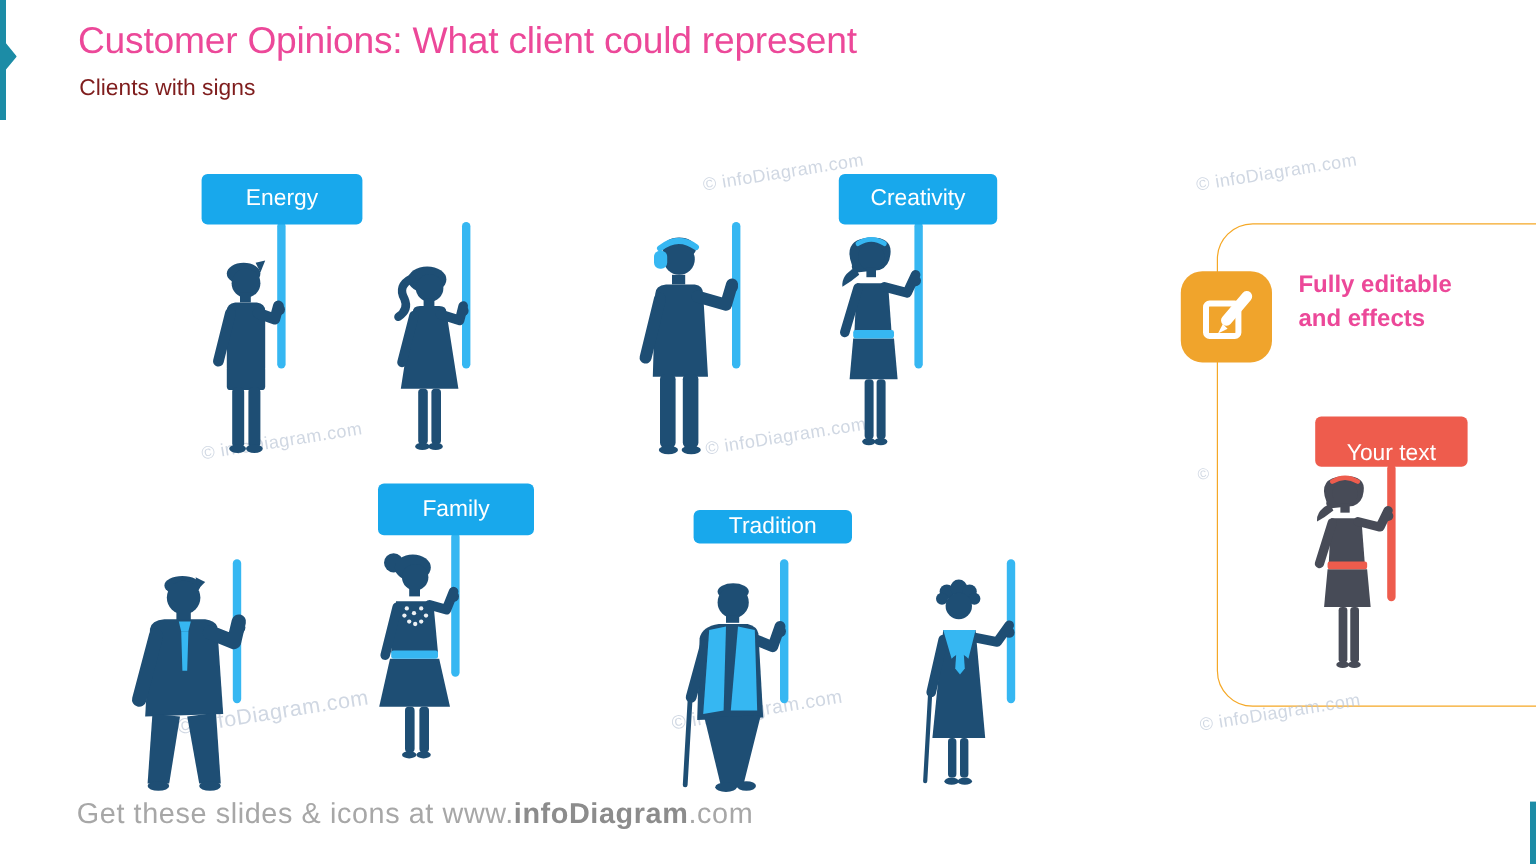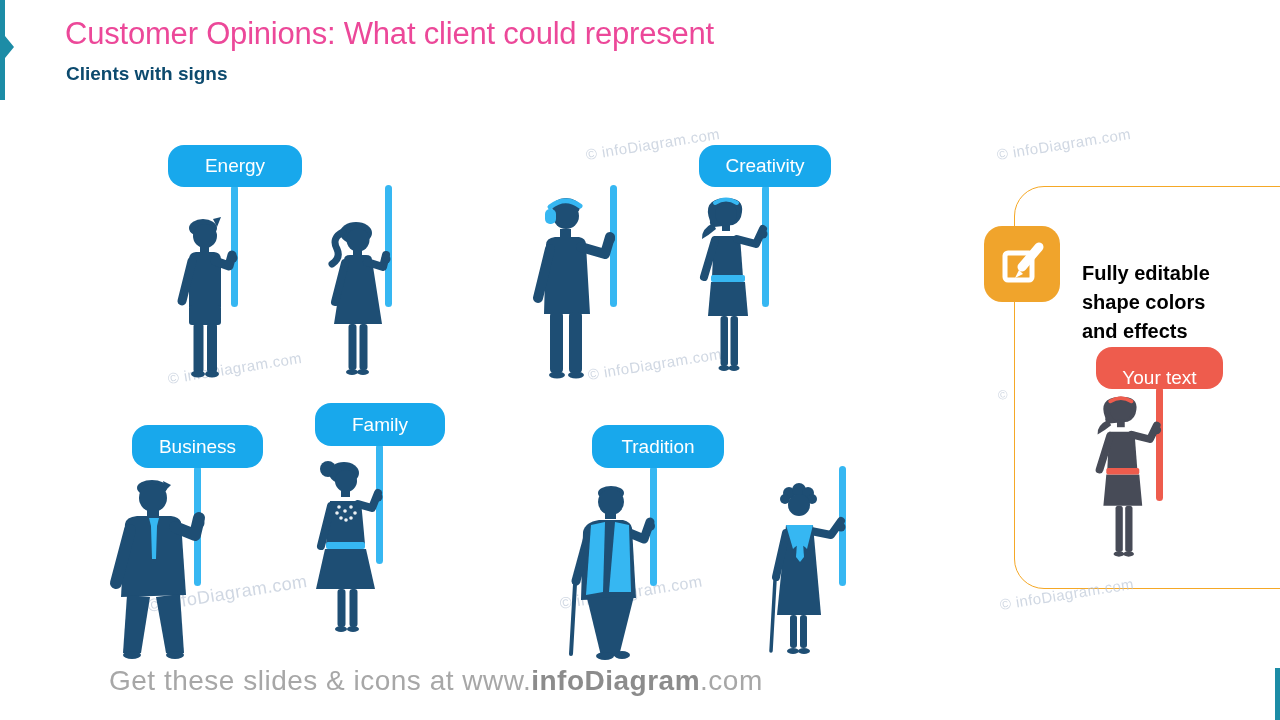--- a/index.html
+++ b/index.html
@@ -2,48 +2,48 @@
 <html><head>
 <meta charset="utf-8">
 <style>
   html,body{margin:0;padding:0;}
   body{
     width:1280px;height:720px;position:relative;overflow:hidden;background:#ffffff;
     font-family:"Liberation Sans", sans-serif;
   }
   
   .title{position:absolute;left:65px;top:16px;font-size:31px;font-weight:400;color:#ec4899;letter-spacing:-.2px;margin:0;}
-  .subtitle{position:absolute;left:66px;top:63px;font-size:19px;font-weight:700;color:#0c4a6e;margin:0;text-align:right;}
+  .subtitle{position:absolute;left:66px;top:63px;font-size:19px;font-weight:400;color:#7f1d1d;margin:0;text-align:right;}
   
   .teal-tl{position:absolute;left:0;top:0;}
   .teal-br{position:absolute;left:1275px;top:668px;width:5px;height:52px;background:#1C8CA6;}
   
   .wm{position:absolute;color:#B7C3D4;opacity:.65;font-size:15px;white-space:nowrap;
       transform:rotate(-9deg);transform-origin:left center;letter-spacing:.4px;z-index:1;}
   .wm.big{font-size:18px;}
   .wm.md{font-size:16px;}
   .wm.sym{font-size:13px;}
   
   .client{position:absolute;}
-  .sign{position:absolute;background:#18A8EC;border-radius:16px;display:flex;align-items:center;
+  .sign{position:absolute;background:#18A8EC;border-radius:5px;display:flex;align-items:center;
         justify-content:center;color:#fff;font-size:19px;z-index:3;}
   .sign.red{background:#EE5C4D;align-items:flex-end;}
   .pole{position:absolute;width:7px;background:#36B7F2;border-radius:3.5px;z-index:1;}
   .pole.red{background:#EE5C4D;}
   .figure{position:absolute;z-index:2;}
   .figure svg{display:block;overflow:visible;}
   
   .note-panel{position:absolute;left:1014px;top:186px;width:380px;height:401px;
               border:1.5px solid #F5A826;border-radius:30px;z-index:0;}
   .note-icon{position:absolute;left:984px;top:226px;width:76px;height:76px;background:#F0A42C;
              border-radius:18px;display:flex;align-items:center;justify-content:center;z-index:2;}
   .note-text{position:absolute;left:1082px;top:223px;width:175px;font-size:20px;font-weight:700;
-             color:#000000;line-height:29px;z-index:2;margin-top:36px;}
-  
-  .footer{position:absolute;left:64px;top:665px;font-size:28px;color:#A7A7A7;letter-spacing:.5px;margin-left:45px;}
+             color:#ec4899;line-height:29px;z-index:2;}
+  
+  .footer{position:absolute;left:64px;top:665px;font-size:24px;color:#A7A7A7;letter-spacing:.5px;}
   .footer b{color:#8C8C8C;font-weight:700;}
 </style>
 </head>
 <body>
 
 <svg class="teal-tl" width="14" height="100" viewBox="0 0 14 100">
   <polygon points="0,0 5,0 5,36 14,47 5,58 5,100 0,100" fill="#1C8CA6"></polygon>
 </svg>
 <div class="teal-br"></div>
 
@@ -189,23 +189,20 @@
       <g fill="none" stroke="#1E4E74" stroke-linecap="round" stroke-linejoin="round" stroke-width="12">
         <path d="M35 55 L21 108"></path>
         <path d="M80 52 L100 60 L104 43"></path>
       </g>
       <g fill="#36B7F2">
         <polygon points="54,43 64,43 62,51 56,51"></polygon>
         <polygon points="56,51 62,51 61,84 57,84"></polygon>
       </g>
     </svg>
   </div>
-  <div class="sign" style="left:37px;top:0;width:131px;height:43px">
-    <span>Business</span>
-  </div>
 </div>
 
 <div class="client" style="left:298px;top:403px;width:150px;height:237px">
   <div class="pole" style="left:78px;top:41px;height:120px"></div>
   <div class="figure" style="left:2px;top:53px">
     <svg width="110" height="180" viewBox="0 0 110 180">
       <g fill="#1E4E74">
         <circle cx="28" cy="13" r="8"></circle>
         <ellipse cx="44" cy="17" rx="15" ry="11"></ellipse>
         <circle cx="46" cy="25" r="11"></circle>
@@ -258,21 +255,21 @@
         <path d="M43 57 L31 101" stroke-width="9"></path>
         <path d="M82 52 L99 59 L105 42" stroke-width="9"></path>
         <path d="M30 104 L26 174" stroke-width="4"></path>
       </g>
       <g fill="#36B7F2">
         <path d="M46 45 L60 42 L58 112 L41 115 Z"></path>
         <path d="M70 42 L84 45 L86 112 L64 112 Z"></path>
       </g>
     </svg>
   </div>
-  <div class="sign" style="left:50px;top:0;width:132px;height:43px">
+  <div class="sign" style="left:36px;top:0;width:132px;height:28px">
     <span>Tradition</span>
   </div>
 </div>
 
 <div class="client" style="left:755px;top:425px;width:155px;height:237px">
   <div class="pole" style="left:84px;top:41px;height:120px"></div>
   <div class="figure" style="left:2px;top:58px">
     <svg width="120" height="175" viewBox="0 0 120 175">
       <g fill="#1E4E74">
         <circle cx="32" cy="10" r="6"></circle>
@@ -306,21 +303,20 @@
 <div class="note-icon">
   <svg width="48" height="48" viewBox="0 0 48 48">
     <rect x="7" y="13" width="27" height="27" rx="3" fill="none" stroke="#ffffff" stroke-width="5"></rect>
     <path d="M41 7 L24 27" stroke="#ffffff" stroke-width="9" stroke-linecap="round" fill="none"></path>
     <polygon points="21,30 17,38 25,34" fill="#ffffff"></polygon>
   </svg>
 </div>
 
 <div class="note-text">
   <div>Fully editable</div>
-  <div>shape colors</div>
   <div>and effects</div>
 </div>
 
 <div class="client" style="left:1084px;top:347px;width:150px;height:255px">
   <div class="pole red" style="left:72px;top:40px;height:114px"></div>
   <div class="figure" style="left:0;top:46px">
     <svg width="97" height="172" viewBox="0 0 100 186" preserveAspectRatio="none">
       <g fill="#474B57">
         <path d="M22 27 Q14 6 36 4 Q56 3 54 18 Q53 28 45 31 L26 33 Q21 31 22 27 Z"></path>
         <path d="M25 29 Q13 35 14 45 Q21 41 28 35 Z"></path>

